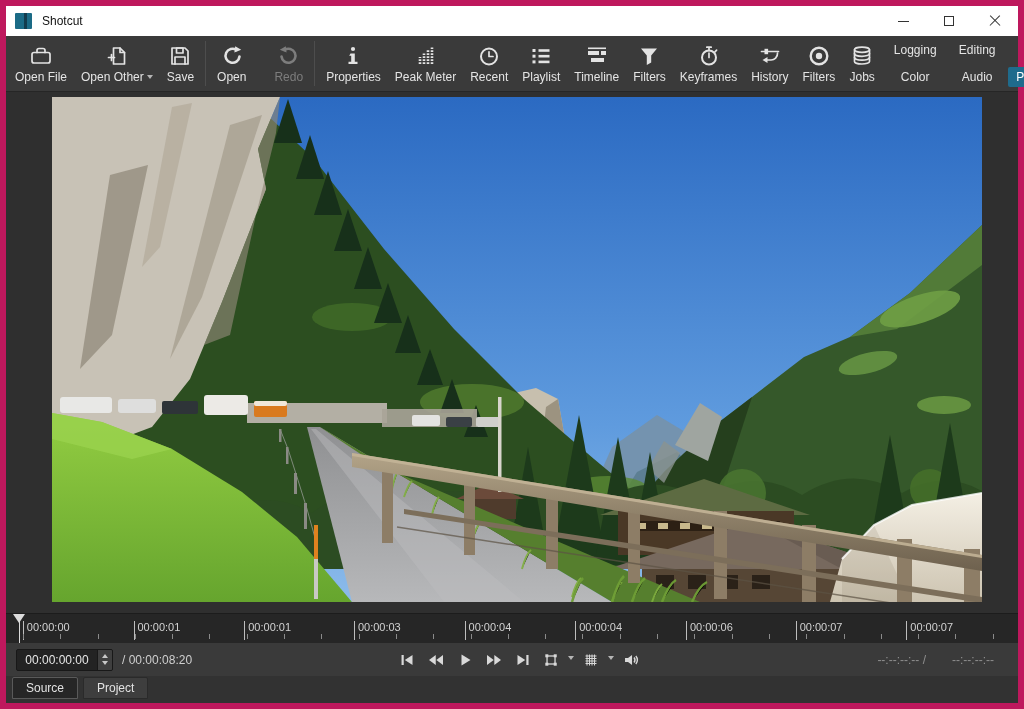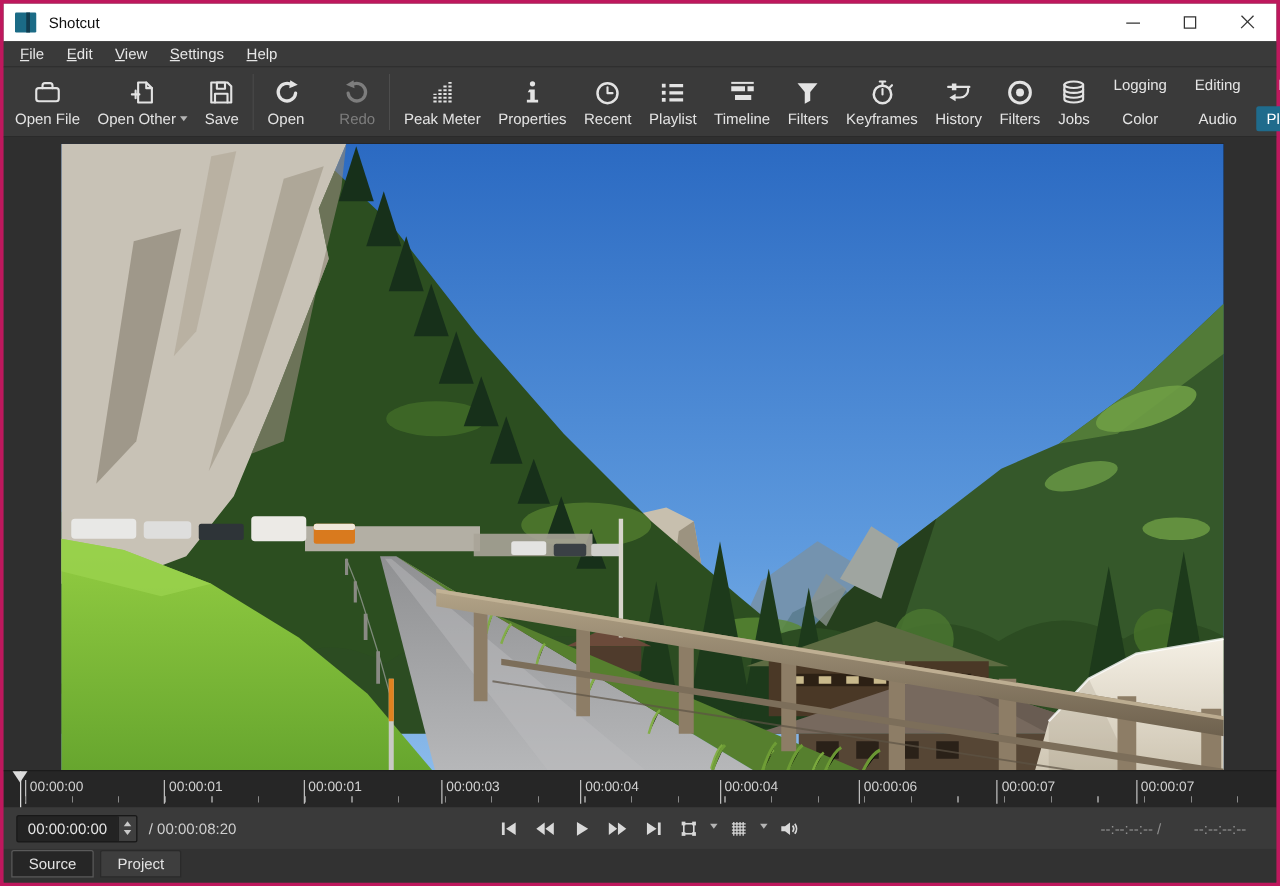--- a/index.html
+++ b/index.html
@@ -1,18 +1,18 @@
 <!DOCTYPE html>
 <html><head>
 <meta charset="utf-8">
 <style>
   * { margin:0; padding:0; box-sizing:border-box; }
   html,body { width:1024px; height:709px; overflow:hidden; background:#000;
               font-family:"Liberation Sans", sans-serif; }
-  .window { width:1024px; height:709px; border:3px solid #be185d; display:flex;
+  .window { width:1024px; height:709px; border:6px solid #be185d; display:flex;
             flex-direction:column; background:#3b3b3b; }
 
   
   .titlebar { height:30px; background:#ffffff; display:flex; align-items:center; flex:0 0 auto; }
   .app-icon { width:17px; height:16px; margin:0 10px 0 9px; background:#1b6b86;
               position:relative; border-radius:1px; }
   .app-icon::after { content:""; position:absolute; left:9px; top:0; width:3px; height:16px; background:#123c4e; }
   .title-text { font-size:12px; color:#111; }
   .win-controls { margin-left:auto; display:flex; height:100%; }
   .win-btn { width:46px; height:100%; display:flex; align-items:center; justify-content:center; }
@@ -107,27 +107,20 @@
         </div>
       <div class="win-btn">
           <div class="glyph-max"></div>
         </div>
       <div class="win-btn">
           <div class="glyph-close"></div>
         </div>
     </div>
   </div>
 
-  <div class="menubar">
-    <div class="menu-item"><span class="mn">F</span>ile</div>
-    <div class="menu-item"><span class="mn">E</span>dit</div>
-    <div class="menu-item"><span class="mn">V</span>iew</div>
-    <div class="menu-item"><span class="mn">S</span>ettings</div>
-    <div class="menu-item"><span class="mn">H</span>elp</div>
-  </div>
 
   <div class="toolbar">
 
     <div class="tbtn">
       <span>
           <svg width="26" height="24" viewBox="0 0 24 24">
             <rect class="st" x="3" y="8.5" width="18" height="10.5" rx="2"></rect>
             <path class="st" d="M8 8.5 V6.5 a2 2 0 0 1 2-2 h4 a2 2 0 0 1 2 2 v2"></path>
           </svg>
         </span>
@@ -175,43 +168,43 @@
       <span>
           <svg width="26" height="24" viewBox="0 0 24 24">
             <path class="st" style="stroke-width:2.6" d="M7.5 6 A7 7 0 1 1 4.5 12.5"></path>
             <polygon class="fl" points="8.8,2.2 2.8,5.8 9.6,8.6"></polygon>
           </svg>
         </span>
       <span>Redo</span>
     </div>
 
     <div class="tsep"></div>
+
+    <div class="tbtn">
+      <span>
+          <svg width="26" height="24" viewBox="0 0 24 24">
+            <circle class="fl" cx="12" cy="5" r="2.1"></circle>
+            <path class="fl" d="M9.5 9.5 h4.3 v8.3 h2.7 v2.2 h-9 v-2.2 h2.7 v-6.1 h-2 z"></path>
+          </svg>
+        </span>
+      <span>Properties</span>
+    </div>
 
     <div class="tbtn">
       <span>
           <svg width="26" height="24" viewBox="0 0 24 24">
             <g stroke="#e3e3e3" stroke-width="2.6" stroke-dasharray="1.7 1.3">
               <line x1="6" y1="20" x2="6" y2="13"></line>
               <line x1="10" y1="20" x2="10" y2="9.5"></line>
               <line x1="14" y1="20" x2="14" y2="6"></line>
               <line x1="18" y1="20" x2="18" y2="3.5"></line>
             </g>
           </svg>
         </span>
       <span>Peak Meter</span>
-    </div>
-
-    <div class="tbtn">
-      <span>
-          <svg width="26" height="24" viewBox="0 0 24 24">
-            <circle class="fl" cx="12" cy="5" r="2.1"></circle>
-            <path class="fl" d="M9.5 9.5 h4.3 v8.3 h2.7 v2.2 h-9 v-2.2 h2.7 v-6.1 h-2 z"></path>
-          </svg>
-        </span>
-      <span>Properties</span>
     </div>
 
     <div class="tbtn">
       <span>
           <svg width="26" height="24" viewBox="0 0 24 24">
             <circle class="st" style="stroke-width:2" cx="12" cy="12.5" r="8"></circle>
             <path class="st" d="M12 7.8 V12.5 H16"></path>
           </svg>
         </span>
       <span>Recent</span>

